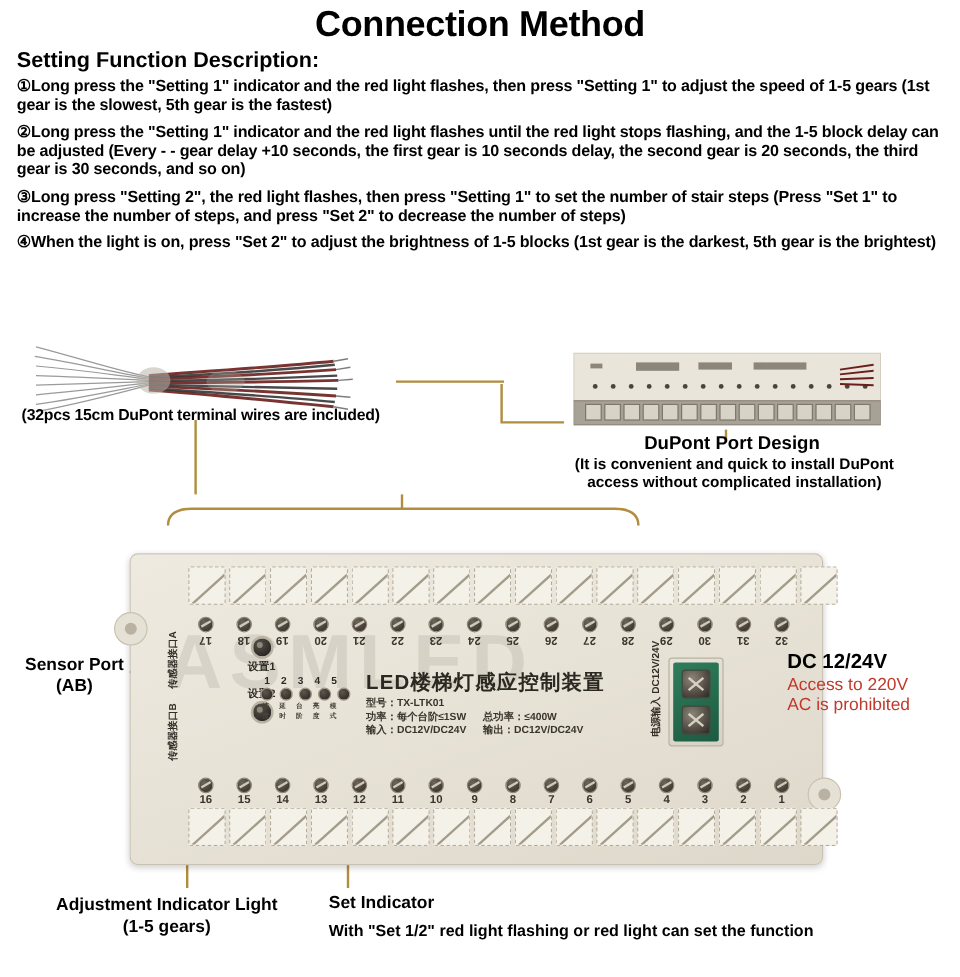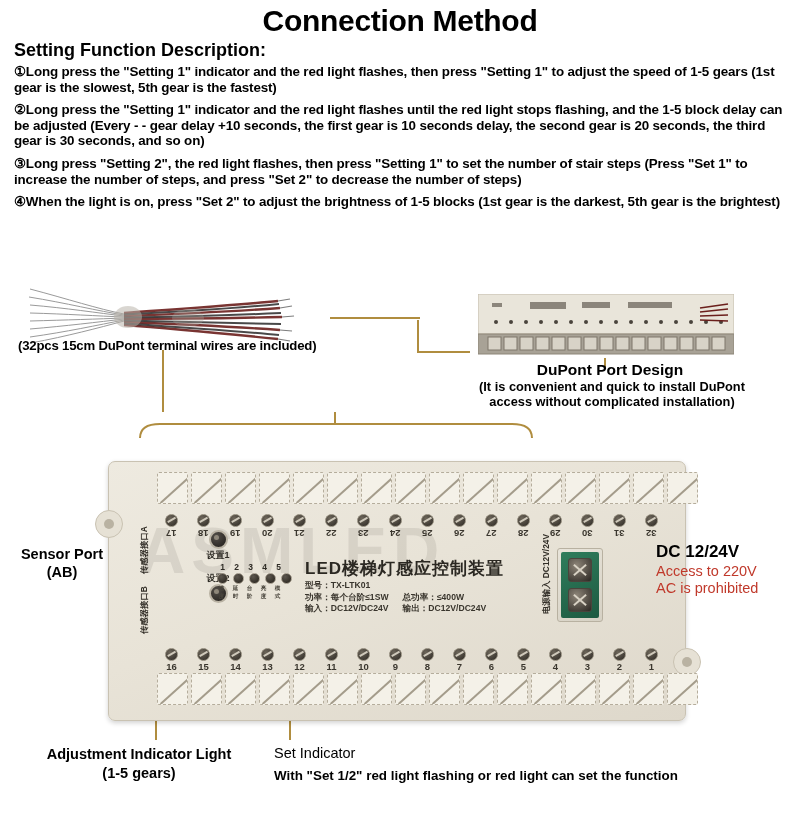--- a/index.html
+++ b/index.html
@@ -123,21 +123,21 @@
     left: 14px; top: 745px;
     width: 250px;
     text-align: center;
     font-size: 14.5px;
     font-weight: bold;
     line-height: 19px;
   }
   .cap-setind {
     left: 274px; top: 745px;
     font-size: 14.5px;
-    font-weight: normal;
+    font-weight: bold;
   }
   .cap-setind-sub {
     left: 274px; top: 768px;
     font-size: 13.4px;
     font-weight: 600;
   }
 
   
   .board {
     left: 108px; top: 437px;

